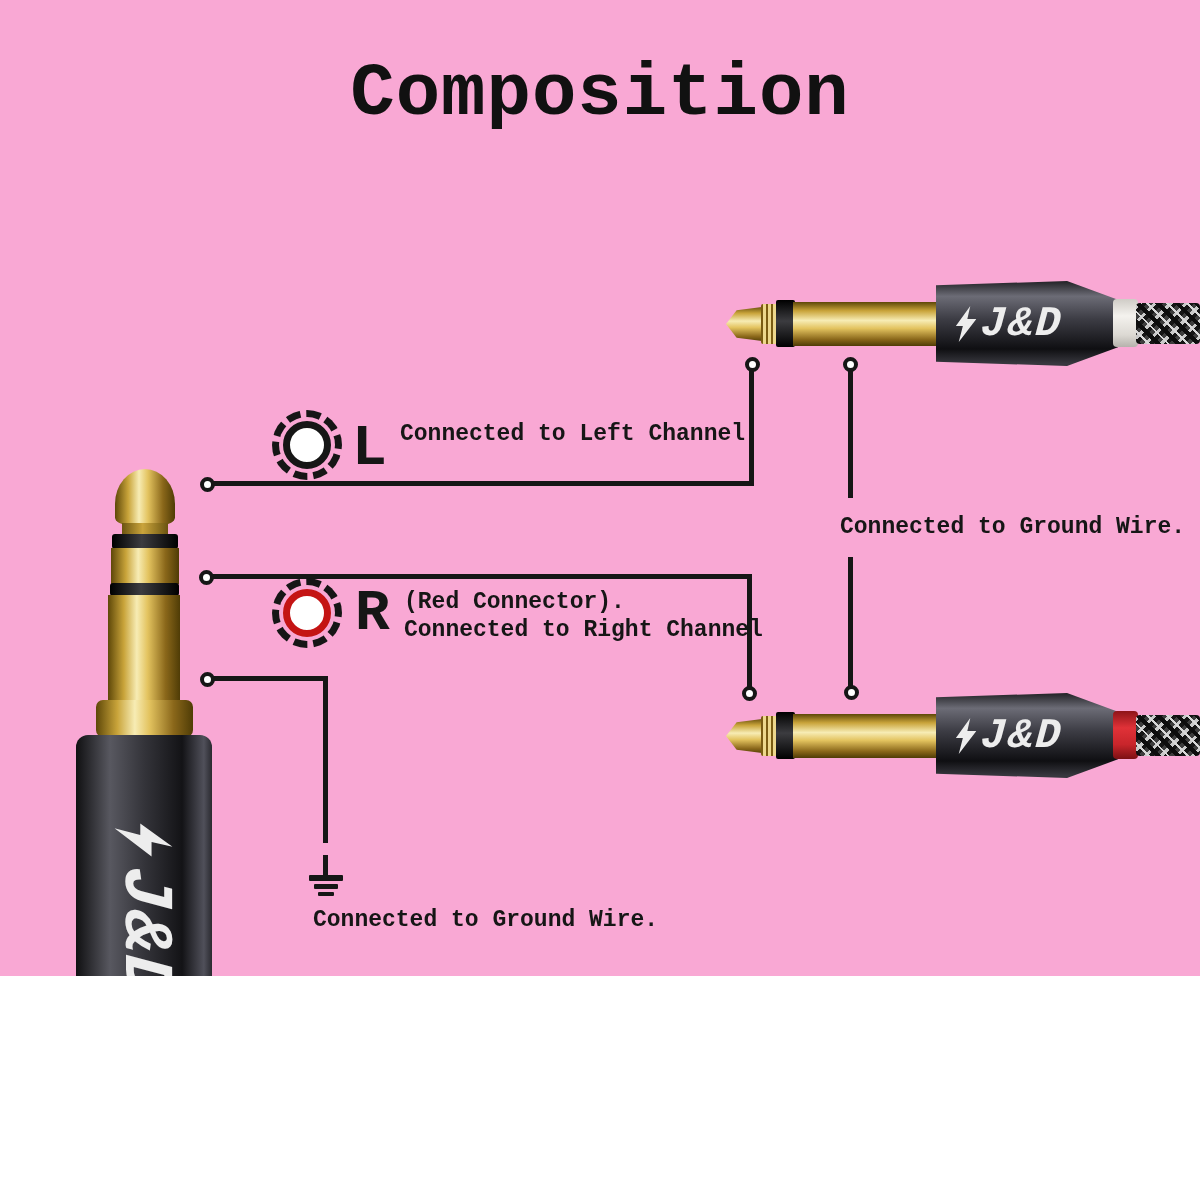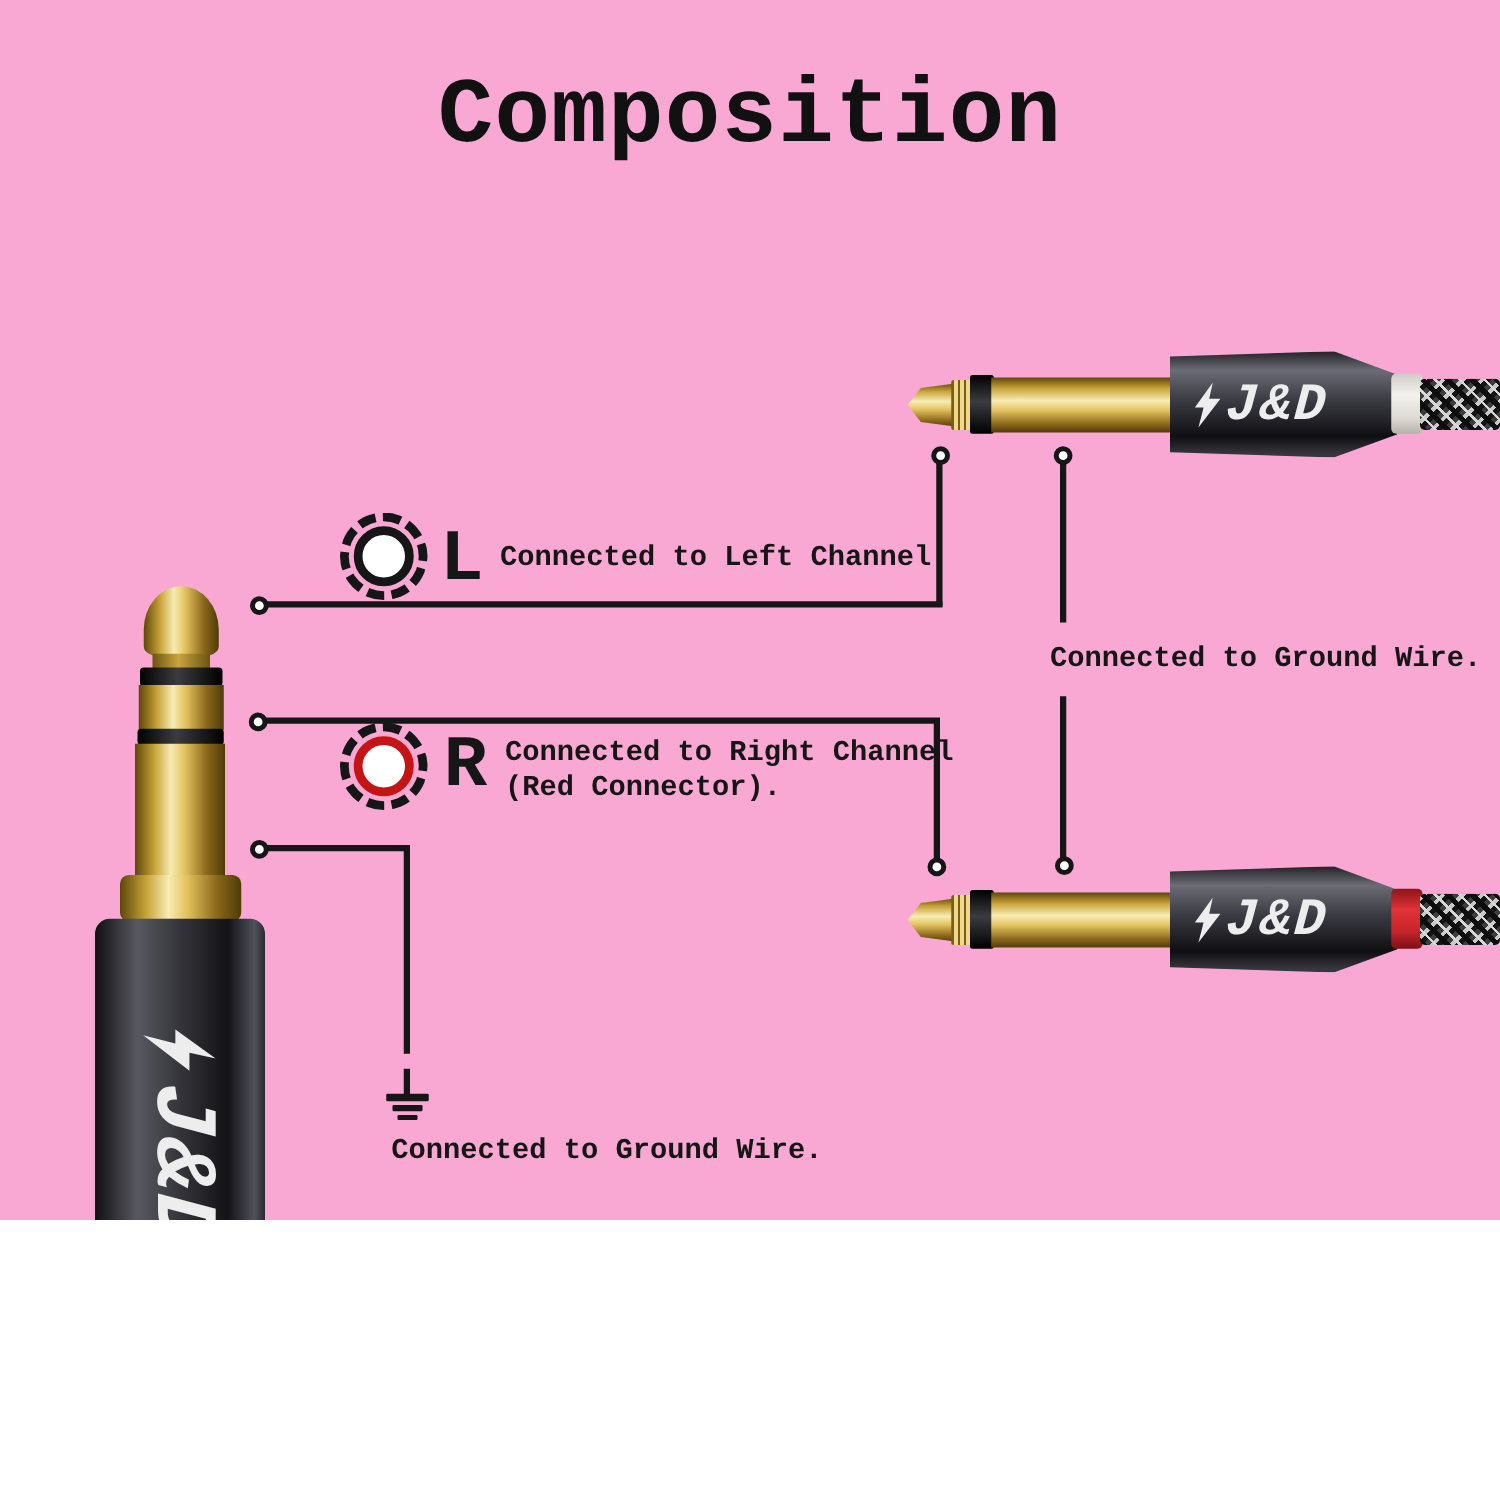--- a/index.html
+++ b/index.html
@@ -153,29 +153,29 @@
   <div class="dot" style="left:200px;top:672px"></div>
   <div class="dot" style="left:745px;top:357px"></div>
   <div class="dot" style="left:843px;top:357px"></div>
   <div class="dot" style="left:742px;top:686px"></div>
   <div class="dot" style="left:844px;top:685px"></div>
 
   <div class="ring-outer" style="left:272px;top:410px">
     <div class="ring-inner"></div>
   </div>
   <div class="channel-letter" style="left:352px;top:420px">L</div>
-  <div class="caption" style="left:400px;top:432px">
+  <div class="caption" style="left:400px;top:420px">
     <div>Connected to Left Channel</div>
   </div>
 
   <div class="ring-outer" style="left:272px;top:578px">
     <div class="ring-inner red"></div>
   </div>
   <div class="channel-letter" style="left:355px;top:585px">R</div>
   <div class="caption" style="left:404px;top:588px">
+    <div>(Red Connector).</div>
     <div>Connected to Right Channel</div>
-    <div>(Red Connector).</div>
   </div>
 
   <div class="caption" style="left:840px;top:513px">Connected to Ground Wire.</div>
   <div class="caption" style="left:313px;top:906px">Connected to Ground Wire.</div>
 
 </div>
 
 </body></html>

